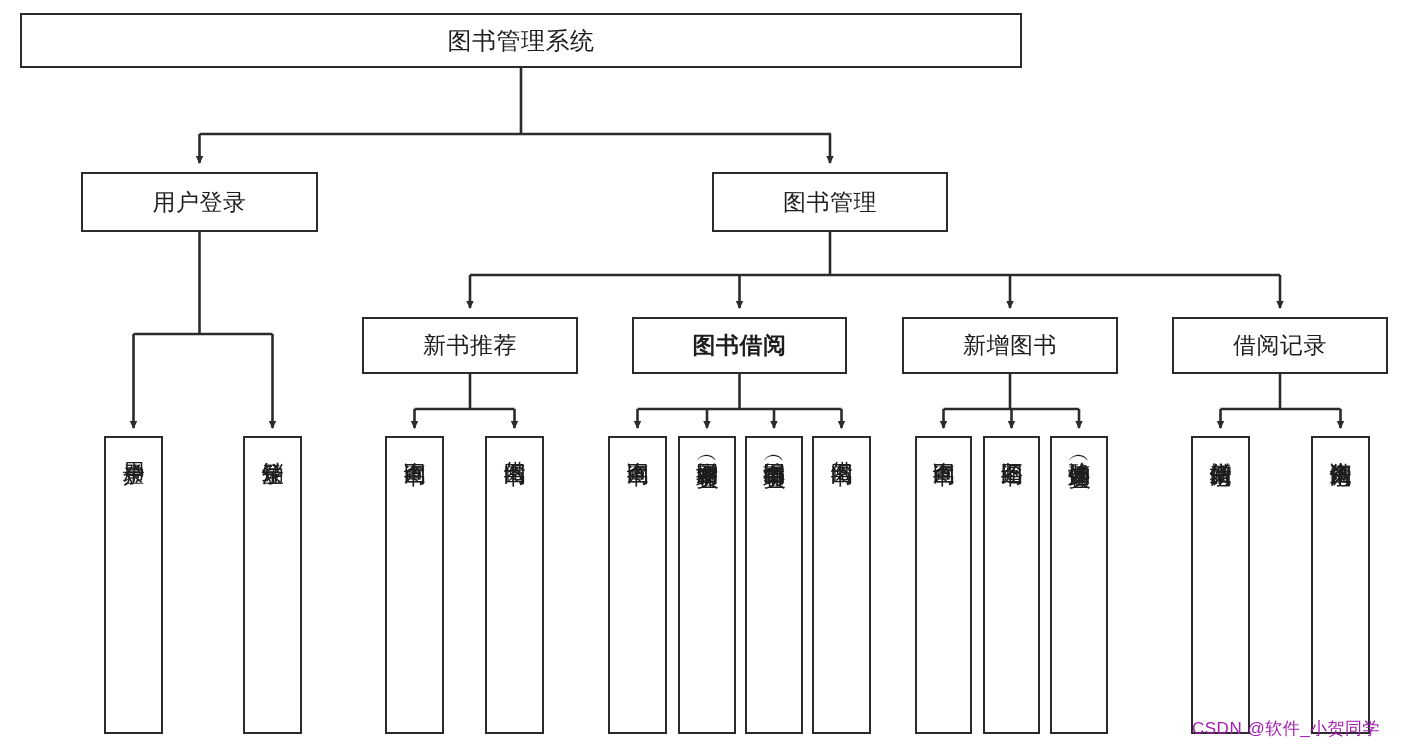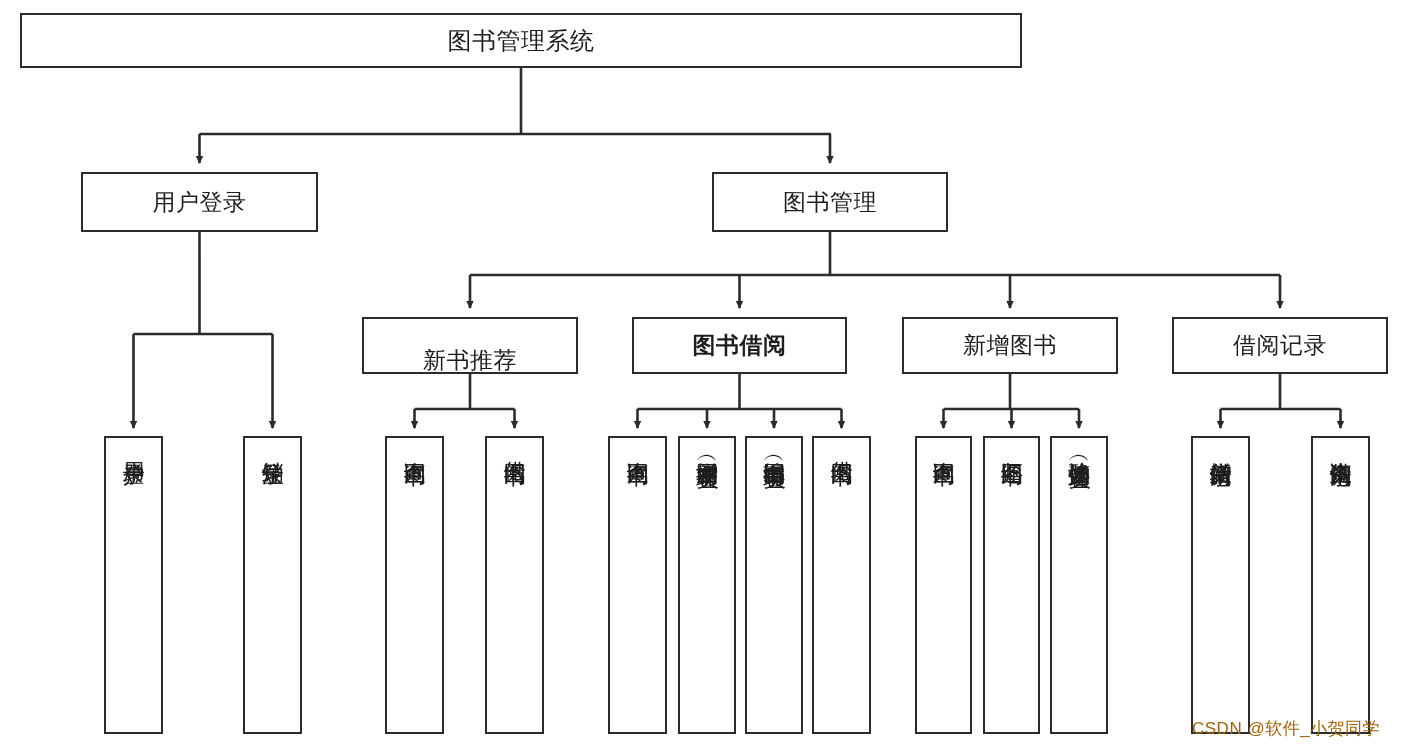--- a/index.html
+++ b/index.html
@@ -58,21 +58,21 @@
     writing-mode: vertical-rl;
     text-orientation: upright;
     font-size: 22px;
     line-height: 1.12;
     letter-spacing: 1px;
     white-space: nowrap;
   }
   .watermark {
     position: absolute;
     font-size: 17px;
-    color: #a16207;
+    color: #a21caf;
     white-space: nowrap;
     letter-spacing: 0.5px;
   }
 </style>
 </head>
 <body>
 
 <div id="canvas">
 
   <svg id="wires" viewBox="0 0 1405 747" xmlns="http://www.w3.org/2000/svg">
@@ -129,21 +129,21 @@
     <span class="label">图书管理系统</span>
   </div>
 
   <div class="node horiz" style="left:81px; top:172px; width:237px; height:60px;">
     <span class="label">用户登录</span>
   </div>
   <div class="node horiz" style="left:712px; top:172px; width:236px; height:60px;align-items:center;">
     <span class="label">图书管理</span>
   </div>
 
-  <div class="node horiz" style="left:362px; top:317px; width:216px; height:57px;align-items:flex-end;">
+  <div class="node horiz" style="left:362px; top:317px; width:216px; height:57px;">
     <span class="label">新书推荐</span>
   </div>
   <div class="node horiz" style="left:632px; top:317px; width:215px; height:57px;font-weight:bold;">
     <span class="label">图书借阅</span>
   </div>
   <div class="node horiz" style="left:902px; top:317px; width:216px; height:57px;">
     <span class="label">新增图书</span>
   </div>
   <div class="node horiz" style="left:1172px; top:317px; width:216px; height:57px;">
     <span class="label">借阅记录</span>

